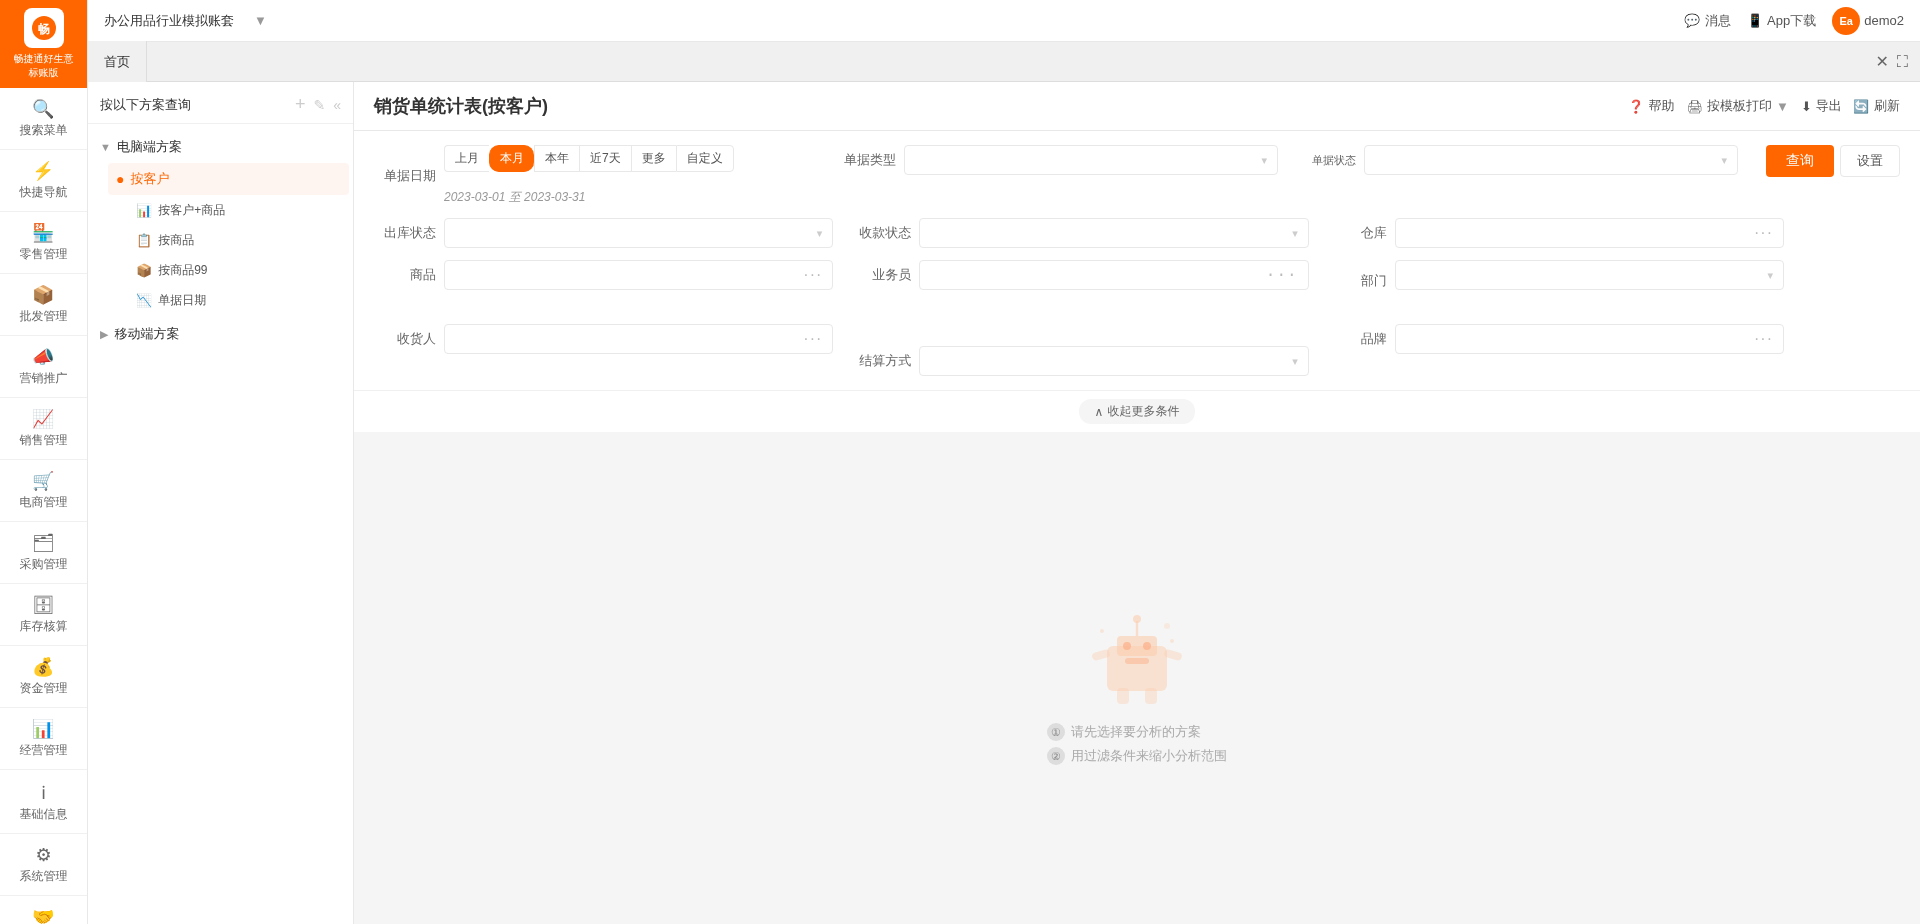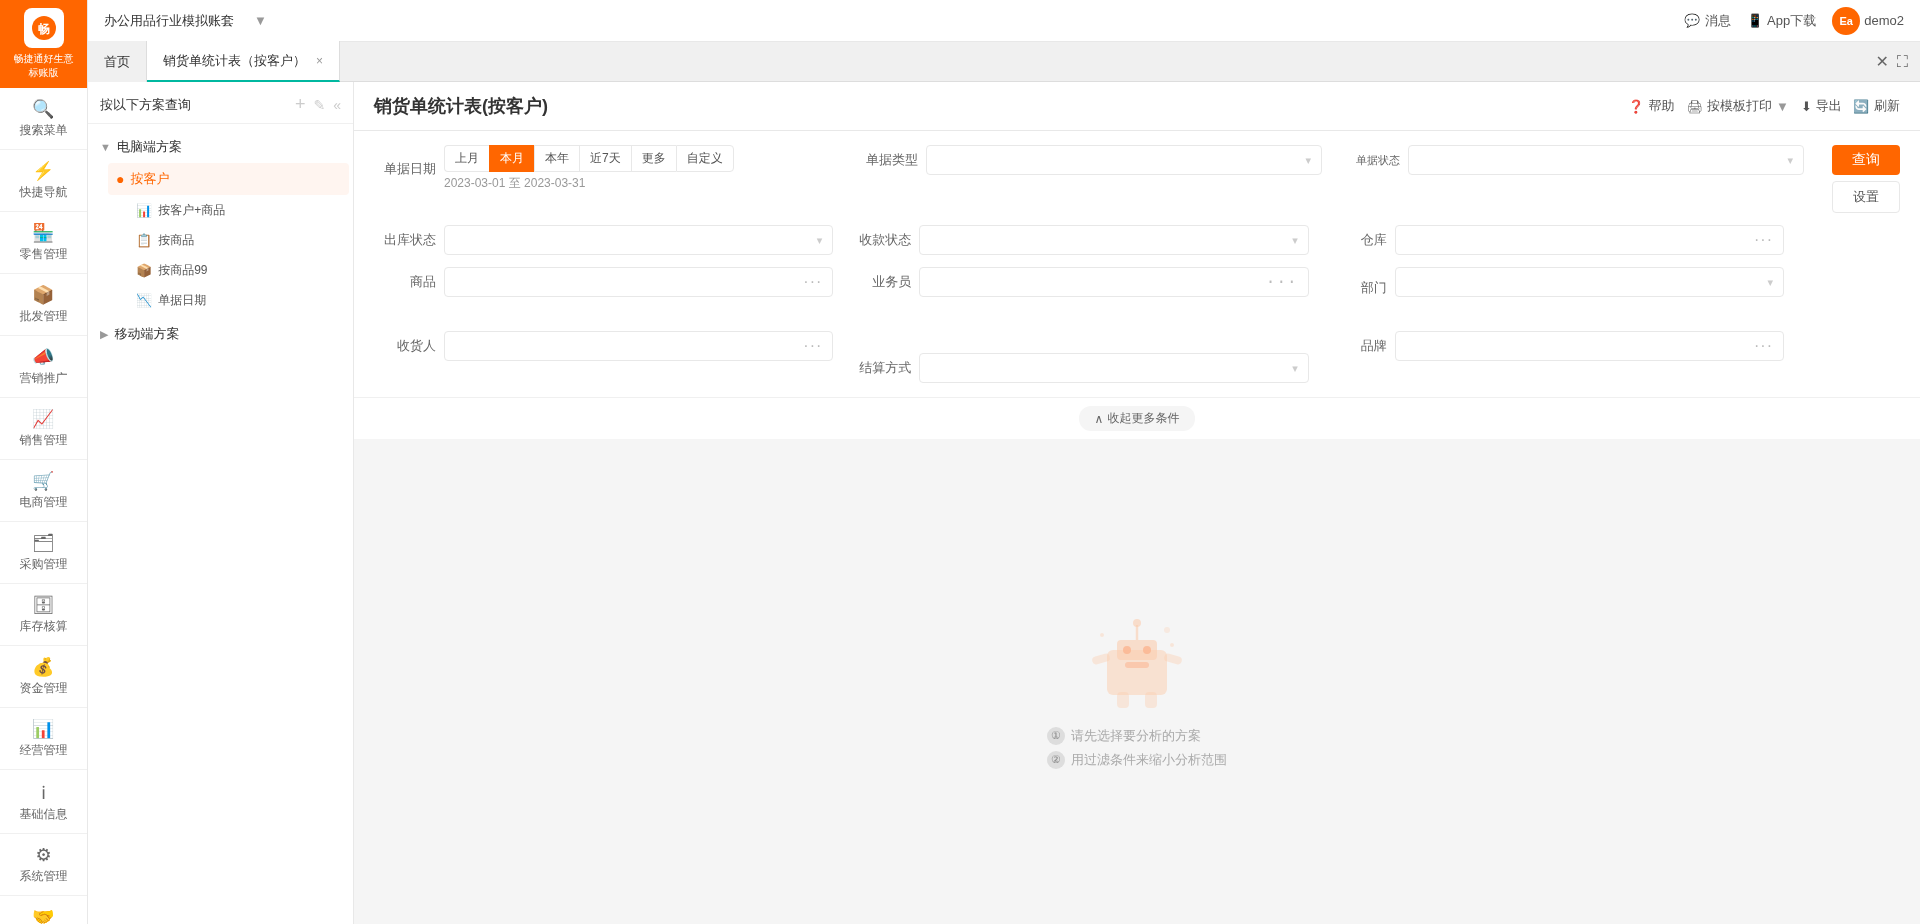--- a/index.html
+++ b/index.html
@@ -266,20 +266,21 @@
       cursor: pointer;
       font-size: 12px;
       color: #555;
       border-right: none;
     }
     .date-btn:first-child { border-radius: 4px 0 0 4px; }
     .date-btn.active {
       background: #ff6600;
       color: white;
       border-color: #ff6600;
+      border-radius: 10px;
     }
     .date-btn:last-of-type { border-right: 1px solid #e8e8e8; border-radius: 0 4px 4px 0; }
 
     
     .collapse-row {
       display: flex;
       justify-content: center;
       padding: 8px;
       background: #fff;
       border-top: 1px solid #f0f0f0;
@@ -312,21 +313,21 @@
       color: #555;
       border: 1px solid #e8e8e8;
       border-radius: 4px;
       padding: 6px 16px;
       font-size: 13px;
       cursor: pointer;
     }
 
     .action-buttons {
       display: flex;
-      flex-direction: column;
+      flex-direction: row;
       gap: 6px;
       margin-left: 12px;
       flex-shrink: 0;
     }
 
     
     .empty-state {
       flex: 1;
       display: flex;
       flex-direction: column;
@@ -489,24 +490,20 @@
         </div>
         <span>demo2</span>
       </div>
     </div>
   </div>
 
   <div class="tab-bar">
     <div class="tab home">
       <span>首页</span>
     </div>
-    <div class="tab active">
-      <span>销货单统计表（按客户）</span>
-      <span class="tab-close">×</span>
-    </div>
     <div class="tab-bar-right">
       <span class="tab-bar-icon">✕</span>
       <span class="tab-bar-icon">⛶</span>
     </div>
   </div>
 
   <div class="content">
 
     <div class="left-panel">
       <div class="panel-header">
@@ -593,21 +590,21 @@
               <span style="width:70px;font-size:13px;color:#666;flex-shrink:0;text-align:right;padding-right:8px;">单据日期</span>
               <div style="display:flex;flex-direction:column;">
                 <div style="display:flex;">
                   <button class="date-btn">上月</button>
                   <button class="date-btn active">本月</button>
                   <button class="date-btn">本年</button>
                   <button class="date-btn">近7天</button>
                   <button class="date-btn">更多</button>
                   <button class="date-btn" style="border-right:1px solid #e8e8e8;border-radius:0 4px 4px 0;">自定义</button>
                 </div>
-                <div style="font-size:12px;color:#999;margin-top:3px;">2023-03-01 至 2023-03-31</div>
+                <div style="font-size:12px;color:#999;margin-top:17px;font-style:italic;">2023-03-01 至 2023-03-31</div>
               </div>
             </div>
 
             <div style="display:flex;align-items:center;flex:1;">
               <span style="width:70px;font-size:13px;color:#666;flex-shrink:0;text-align:right;padding-right:8px;">单据类型</span>
               <div class="filter-input">
                 <span></span>
                 <span class="chevron">▾</span>
               </div>
             </div>

